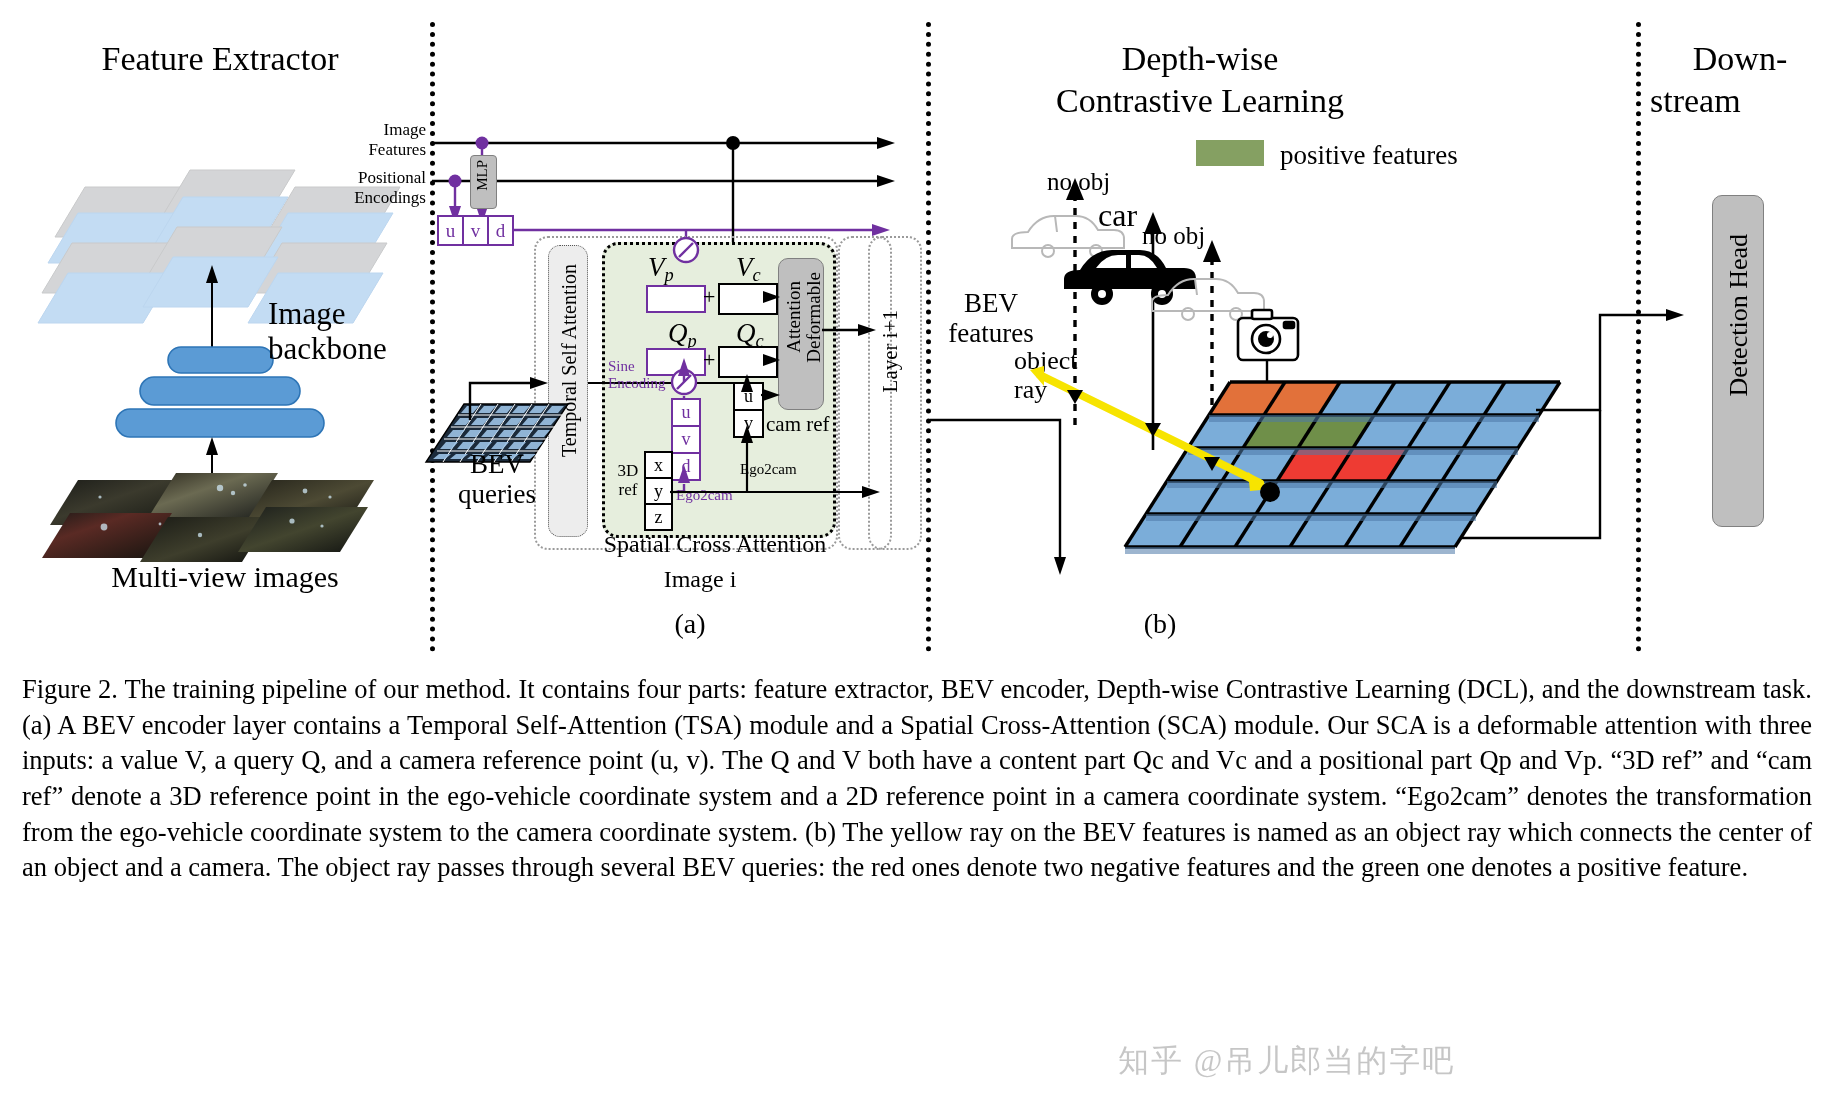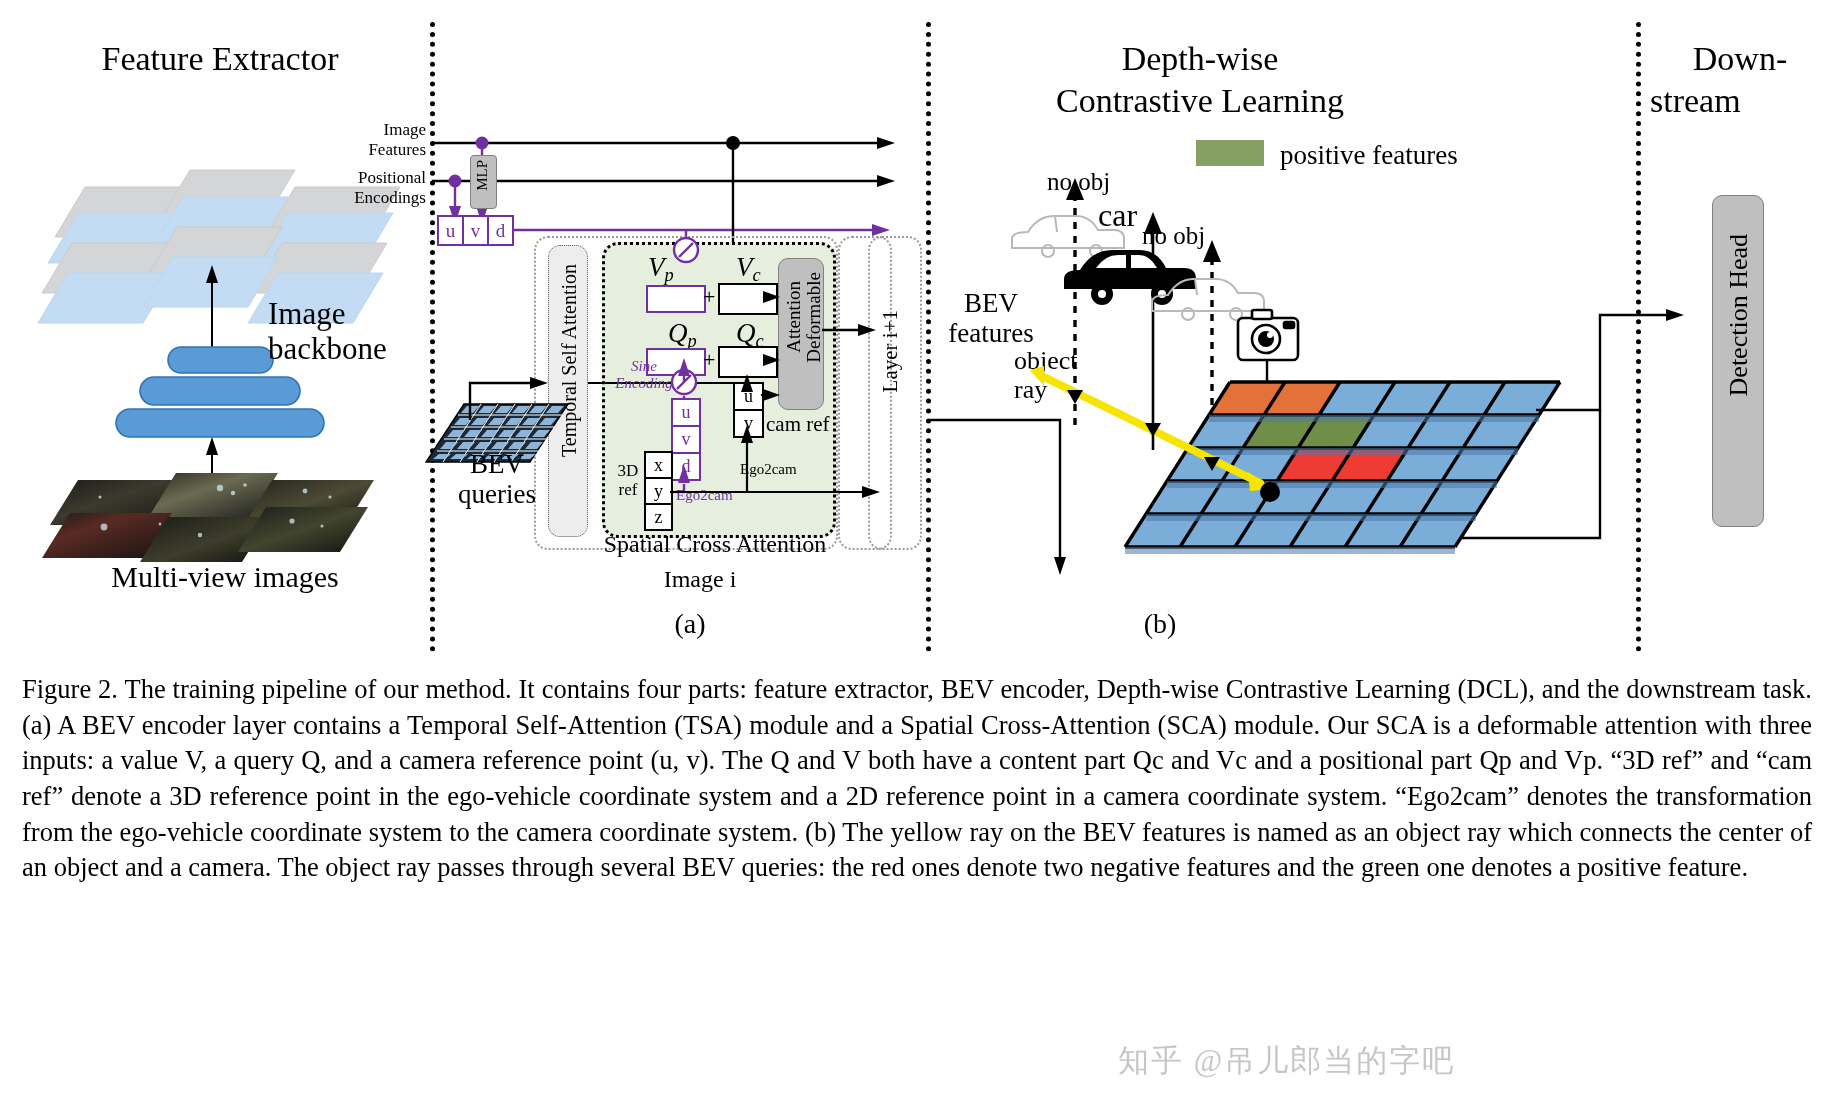--- a/index.html
+++ b/index.html
@@ -266,21 +266,21 @@
   <div class="abs lbl" style="left:668px;top:318px;font-size:27px;font-style:italic;">
     <span>Q</span><span class="sub">p</span>
   </div>
   <div class="abs lbl" style="left:736px;top:318px;font-size:27px;font-style:italic;">
     <span>Q</span><span class="sub">c</span>
   </div>
   <div class="abs pbox" style="left:646px;top:348px;width:56px;height:24px;"></div>
   <div class="abs lbl" style="left:703px;top:347px;font-size:22px;">+</div>
   <div class="abs wbox" style="left:718px;top:346px;width:56px;height:28px;"></div>
 
-  <div class="abs lbl-xs purple" style="left:608px;top:358px;width:72px;text-align:center;font-style:italic;">
+  <div class="abs lbl-xs purple" style="left:608px;top:358px;width:72px;text-align:left;">
     <span>Sine</span><br>
     <span>Encoding</span>
   </div>
 
   <div class="abs" style="left:671px;top:398px;">
     <div class="pbox lbl" style="width:26px;height:25px;text-align:center;line-height:25px;color:#7030a0;font-size:18px;">u</div>
     <div class="pbox lbl" style="width:26px;height:25px;text-align:center;line-height:25px;color:#7030a0;font-size:18px;border-top:none;">v</div>
     <div class="pbox lbl" style="width:26px;height:25px;text-align:center;line-height:25px;color:#7030a0;font-size:18px;border-top:none;">d</div>
   </div>
 

